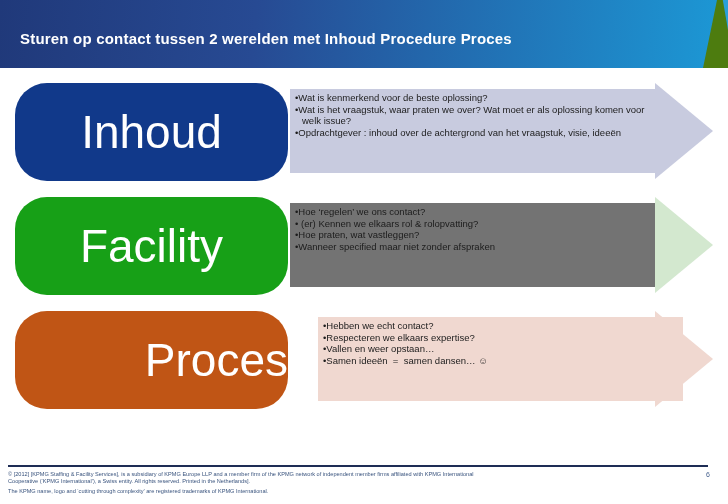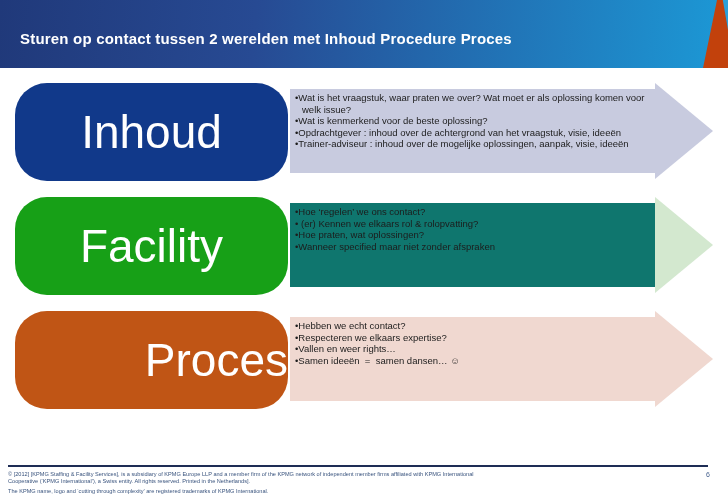--- a/index.html
+++ b/index.html
@@ -1,20 +1,20 @@
 <!DOCTYPE html>
 <html><head>
 <meta charset="utf-8">
 <style>
   html,body{margin:0;padding:0;background:#fff;}
   .slide{position:relative;width:728px;height:504px;background:#fff;overflow:hidden;
          font-family:"Liberation Sans",sans-serif;}
 
   
-  .header{position:absolute;left:0;top:0;width:728px;height:68px;background:#c2410c;}
+  .header{position:absolute;left:0;top:0;width:728px;height:68px;background:#4d7c0f;}
   .header-band{position:absolute;left:0;top:0;width:728px;height:68px;
     background:linear-gradient(95deg,#20397a 0%,#274a93 35%,#1c99d6 100%);
     clip-path:polygon(0 0,717px 0,703px 100%,0 100%);}
   .header-corner{position:absolute;right:0;top:0;width:13px;height:68px;background:#2aa0da;
     clip-path:polygon(60% 0,100% 0,100% 44%);}
   .slide-title{position:absolute;left:20px;top:0;height:68px;margin:0;
     display:flex;align-items:center;padding-top:9px;box-sizing:border-box;
     color:#ffffff;font-size:15px;font-weight:bold;letter-spacing:.2px;}
 
   
@@ -49,45 +49,44 @@
   <div class="header">
     <div class="header-band"></div>
     <div class="header-corner"></div>
     <h1 class="slide-title">Sturen op contact tussen 2 werelden met Inhoud Procedure Proces</h1>
   </div>
 
   <div class="label-box r1" style="background-color: rgb(17, 57, 138);">
     <span class="label-text">Inhoud</span>
   </div>
   <div class="arrow-body r1b" style="background-color: rgb(200, 203, 223);">
+    <div class="bullet">Wat is kenmerkend voor de beste oplossing?</div>
     <div class="bullet">Wat is het vraagstuk, waar praten we over? Wat moet er als oplossing komen voor welk issue?</div>
-    <div class="bullet">Wat is kenmerkend voor de beste oplossing?</div>
     <div class="bullet">Opdrachtgever : inhoud over de achtergrond van het vraagstuk, visie, ideeën</div>
-    <div class="bullet">Trainer-adviseur : inhoud over de mogelijke oplossingen, aanpak, visie, ideeën</div>
   </div>
   <div class="arrow-head r1" style="border-left-color: rgb(200, 203, 223);"></div>
 
   <div class="label-box r2" style="background-color: rgb(23, 160, 23);">
     <span class="label-text">Facility</span>
   </div>
-  <div class="arrow-body r2b" style="background-color: #0f766e;">
+  <div class="arrow-body r2b" style="background-color: #737373;">
     <div class="bullet">Hoe ‘regelen’ we ons contact?</div>
     <div class="bullet"> (er) Kennen we elkaars rol &amp; rolopvatting?</div>
-    <div class="bullet">Hoe praten, wat oplossingen?</div>
+    <div class="bullet">Hoe praten, wat vastleggen?</div>
     <div class="bullet">Wanneer specified maar niet zonder afspraken</div>
   </div>
   <div class="arrow-head r2" style="border-left-color: rgb(211, 232, 207);"></div>
 
   <div class="label-box r3" style="background-color: rgb(192, 85, 21); justify-content: flex-end;">
     <span class="label-text">Proces</span>
   </div>
-  <div class="arrow-body r3b" style="background-color: rgb(240, 216, 208);">
+  <div class="arrow-body r3b" style="background-color: rgb(240, 216, 208); margin-left: 28px;">
     <div class="bullet">Hebben we echt contact?</div>
     <div class="bullet">Respecteren we elkaars expertise?</div>
-    <div class="bullet">Vallen en weer rights…</div>
+    <div class="bullet">Vallen en weer opstaan…</div>
     <div class="bullet">Samen ideeën  =  samen dansen… ☺</div>
   </div>
   <div class="arrow-head r3" style="border-left-color: rgb(240, 216, 208);"></div>
 
   <div class="footer-line"></div>
   <div class="footer-text ft1">
     <div>© [2012] [KPMG Staffing &amp; Facility Services], is a subsidiary of KPMG Europe LLP and a member firm of the KPMG network of independent member firms affiliated with KPMG International</div>
     <div>Cooperative (‘KPMG International’), a Swiss entity. All rights reserved. Printed in the Netherlands].</div>
   </div>
   <div class="footer-text ft2">The KPMG name, logo and ‘cutting through complexity’ are registered trademarks of KPMG International.</div>

